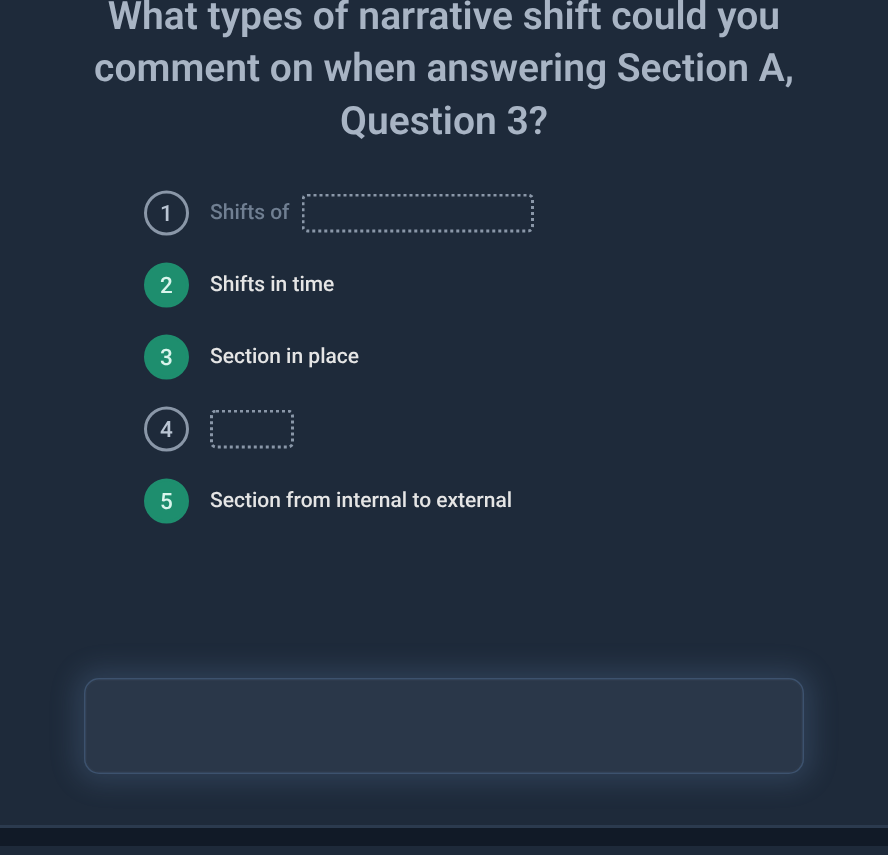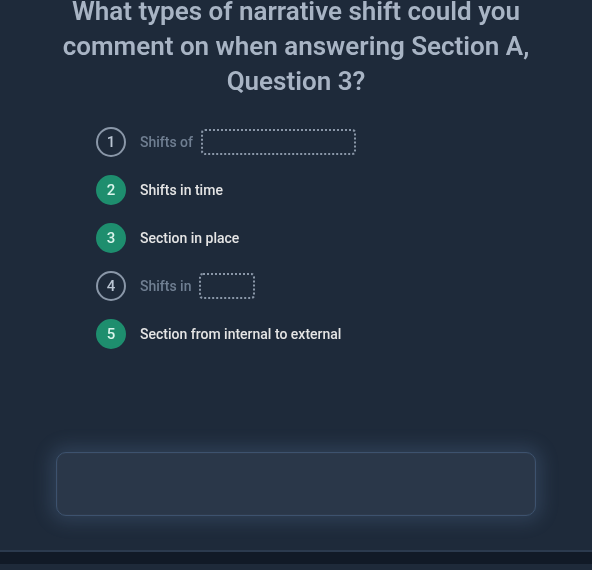--- a/index.html
+++ b/index.html
@@ -124,21 +124,20 @@
     </div>
 
     <div class="option">
       <div class="num-circle correct">3</div>
       <div class="opt-text correct">Section in place</div>
     </div>
 
     <div class="option">
       <div class="num-circle pending">4</div>
       <div class="opt-text pending">
-        <span>Shifts in</span>
         <span class="blank narrow"></span>
       </div>
     </div>
 
     <div class="option">
       <div class="num-circle correct">5</div>
       <div class="opt-text correct">Section from internal to external</div>
     </div>
 
   </div>

